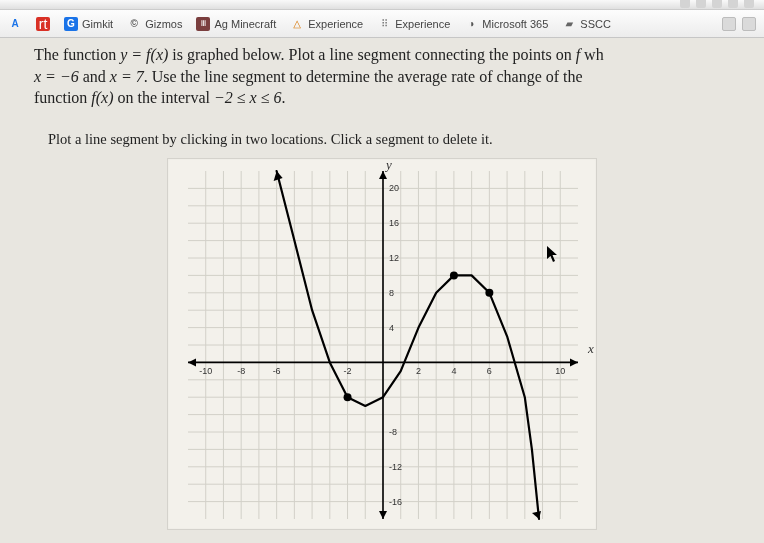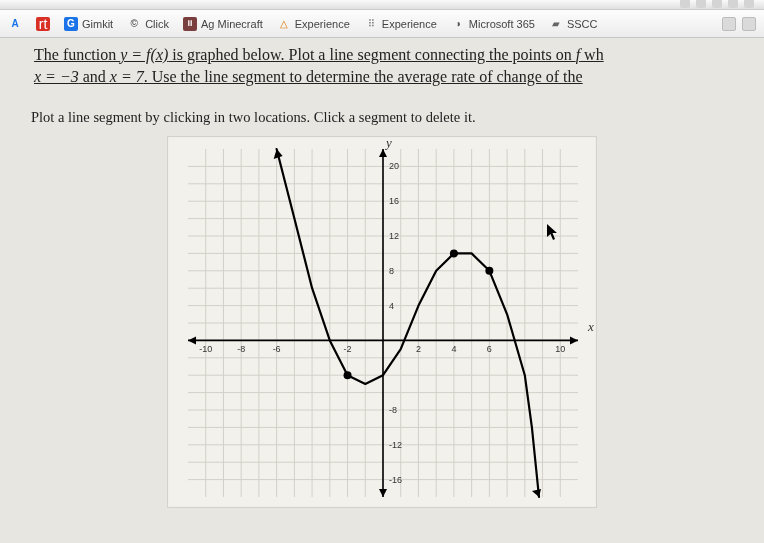--- a/index.html
+++ b/index.html
@@ -43,29 +43,28 @@
   .bk-icon { width: 14px; height: 14px; display: inline-flex; align-items: center; justify-content: center; font-size: 10px; }
   .right-icons { margin-left:auto; display:flex; gap:6px; align-items:center; }
   .right-icons .sq { width:14px; height:14px; background:#dadada; border:1px solid #bcbcbc; border-radius:2px; }
   
   .problem {
     padding: 6px 20px 0 34px;
     font-family: Georgia, "Times New Roman", serif;
     font-size: 16px;
     color: #222;
     line-height: 1.35;
-    text-decoration: underline;
   }
   .problem .math { font-style: italic; }
   .instruction {
     margin-top: 22px;
     font-family: Georgia, "Times New Roman", serif;
     font-size: 14.5px;
     color: #222;
-    padding-left: 31px;
+    padding-left: 48px;
   }
   
   .graph-wrap {
     display:flex;
     justify-content:center;
     margin-top: 10px;
   }
   .graph {
     position: relative;
     width: 430px;
@@ -108,21 +107,21 @@
   </span>
   <span class="bk-item">
     <span class="bk-icon" style="background:#d93025;color:#fff;border-radius:2px;font-size:14px;font-weight:normal">rt</span>
   </span>
   <span class="bk-item">
     <span class="bk-icon" style="background:#1a73e8;color:#fff;border-radius:2px;font-weight:bold">G</span>
     <span>Gimkit</span>
   </span>
   <span class="bk-item">
     <span class="bk-icon" style="color:#555;font-weight:bold">©</span>
-    <span>Click</span>
+    <span>Gizmos</span>
   </span>
   <span class="bk-item">
     <span class="bk-icon" style="background:#7a3e3e;color:#fff;border-radius:2px;font-size:8px">Ⅲ</span>
     <span>Ag Minecraft</span>
   </span>
   <span class="bk-item">
     <span class="bk-icon" style="color:#d97706">△</span>
     <span>Experience</span>
   </span>
   <span class="bk-item">
@@ -141,21 +140,24 @@
     <span class="sq"></span>
     <span class="sq"></span>
   </span>
 </div>
 
 <div class="problem">
   <div>
     <span>The function </span><span class="math">y = f(x)</span><span> is graphed below. Plot a line segment connecting the points on </span><span class="math">f</span><span> wh</span>
   </div>
   <div>
-    <span class="math">x = −3</span><span> and </span><span class="math">x = 7</span><span>. Use the line segment to determine the average rate of change of the</span>
+    <span class="math">x = −6</span><span> and </span><span class="math">x = 7</span><span>. Use the line segment to determine the average rate of change of the</span>
+  </div>
+  <div>
+    <span>function </span><span class="math">f(x)</span><span> on the interval </span><span class="math">−2 ≤ x ≤ 6</span><span>.</span>
   </div>
 </div>
 
 <div class="instruction">Plot a line segment by clicking in two locations. Click a segment to delete it.</div>
 
 <div class="graph-wrap">
   <div class="graph">
     <span class="axis-lbl" style="left:218px; top:-2px">y</span>
     <span class="axis-lbl" style="left:420px; top:182px">x</span>
     <svg id="graph-svg" width="430" height="372">

